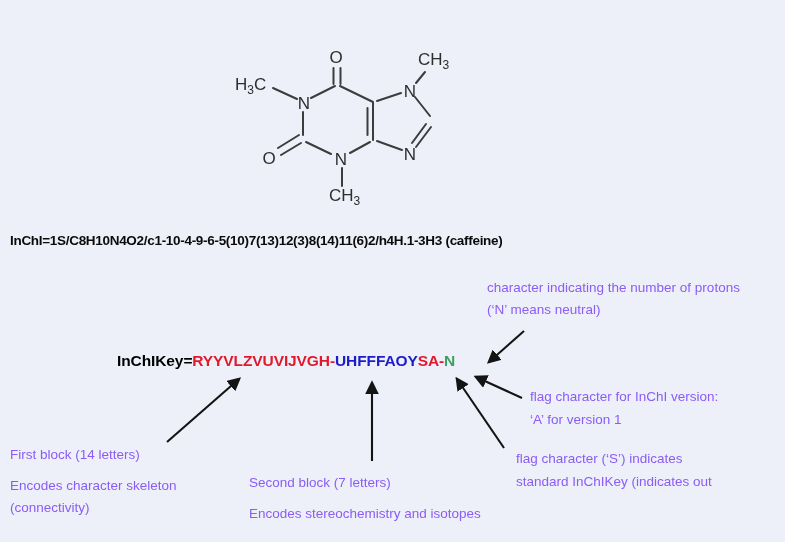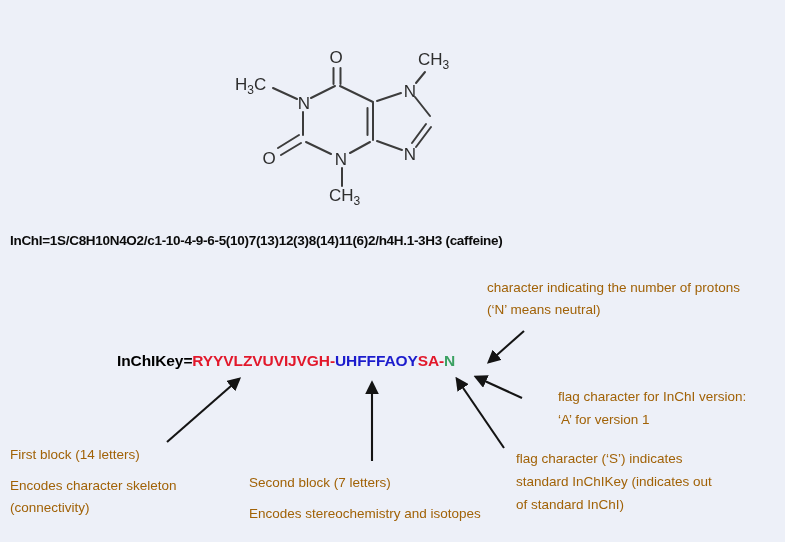--- a/index.html
+++ b/index.html
@@ -6,23 +6,23 @@
   .canvas{position:relative;width:785px;height:542px;background:#edf0f8;
           font-family:"Liberation Sans",sans-serif;overflow:hidden;color:#111;}
   .molecule{position:absolute;left:225px;top:15px;}
   .molecule text{fill:#2e2e2e;font-size:17px;font-family:"Liberation Sans",sans-serif;}
   .molecule .sub{font-size:12px;}
   .bond{stroke:#3c3c3c;stroke-width:2;stroke-linecap:round;}
   .inchi{position:absolute;left:10px;top:233px;font-size:13.5px;font-weight:bold;
          letter-spacing:-0.3px;color:#0b0b0b;white-space:nowrap;text-align:center;}
   .key-line{position:absolute;left:117px;top:352px;font-size:15.5px;font-weight:bold;
             letter-spacing:-0.1px;color:#000;white-space:nowrap;text-align:center;}
-  .ann{position:absolute;font-size:13.5px;line-height:22px;color:#a16207;}
+  .ann{position:absolute;font-size:13.5px;line-height:22px;color:#8b5cf6;}
   #ann-protons{left:487px;top:277px;}
-  #ann-version{left:558px;top:385px;line-height:23px;}
+  #ann-version{left:530px;top:385px;line-height:23px;}
   #ann-flag-s{left:516px;top:447px;line-height:23px;}
   #ann-first{left:10px;top:444px;}
   #ann-second{left:249px;top:472px;}
   .ann .gap{margin-top:9px;}
   .arrows{position:absolute;left:0;top:0;pointer-events:none;}
   .arrow{stroke:#141414;stroke-width:2.1;}
 </style>
 </head>
 <body>
 
@@ -88,21 +88,20 @@
   </div>
 
   <div id="ann-version" class="ann">
     <div>flag character for InChI version:</div>
     <div>‘A’ for version 1</div>
   </div>
 
   <div id="ann-flag-s" class="ann">
     <div>flag character (‘S’) indicates</div>
     <div>standard InChIKey (indicates out</div>
-    <div>of standard InChI)</div>
   </div>
 
   <div id="ann-first" class="ann">
     <div>First block (14 letters)</div>
     <div class="gap">Encodes character skeleton</div>
     <div>(connectivity)</div>
   </div>
 
   <div id="ann-second" class="ann">
     <div>Second block (7 letters)</div>

